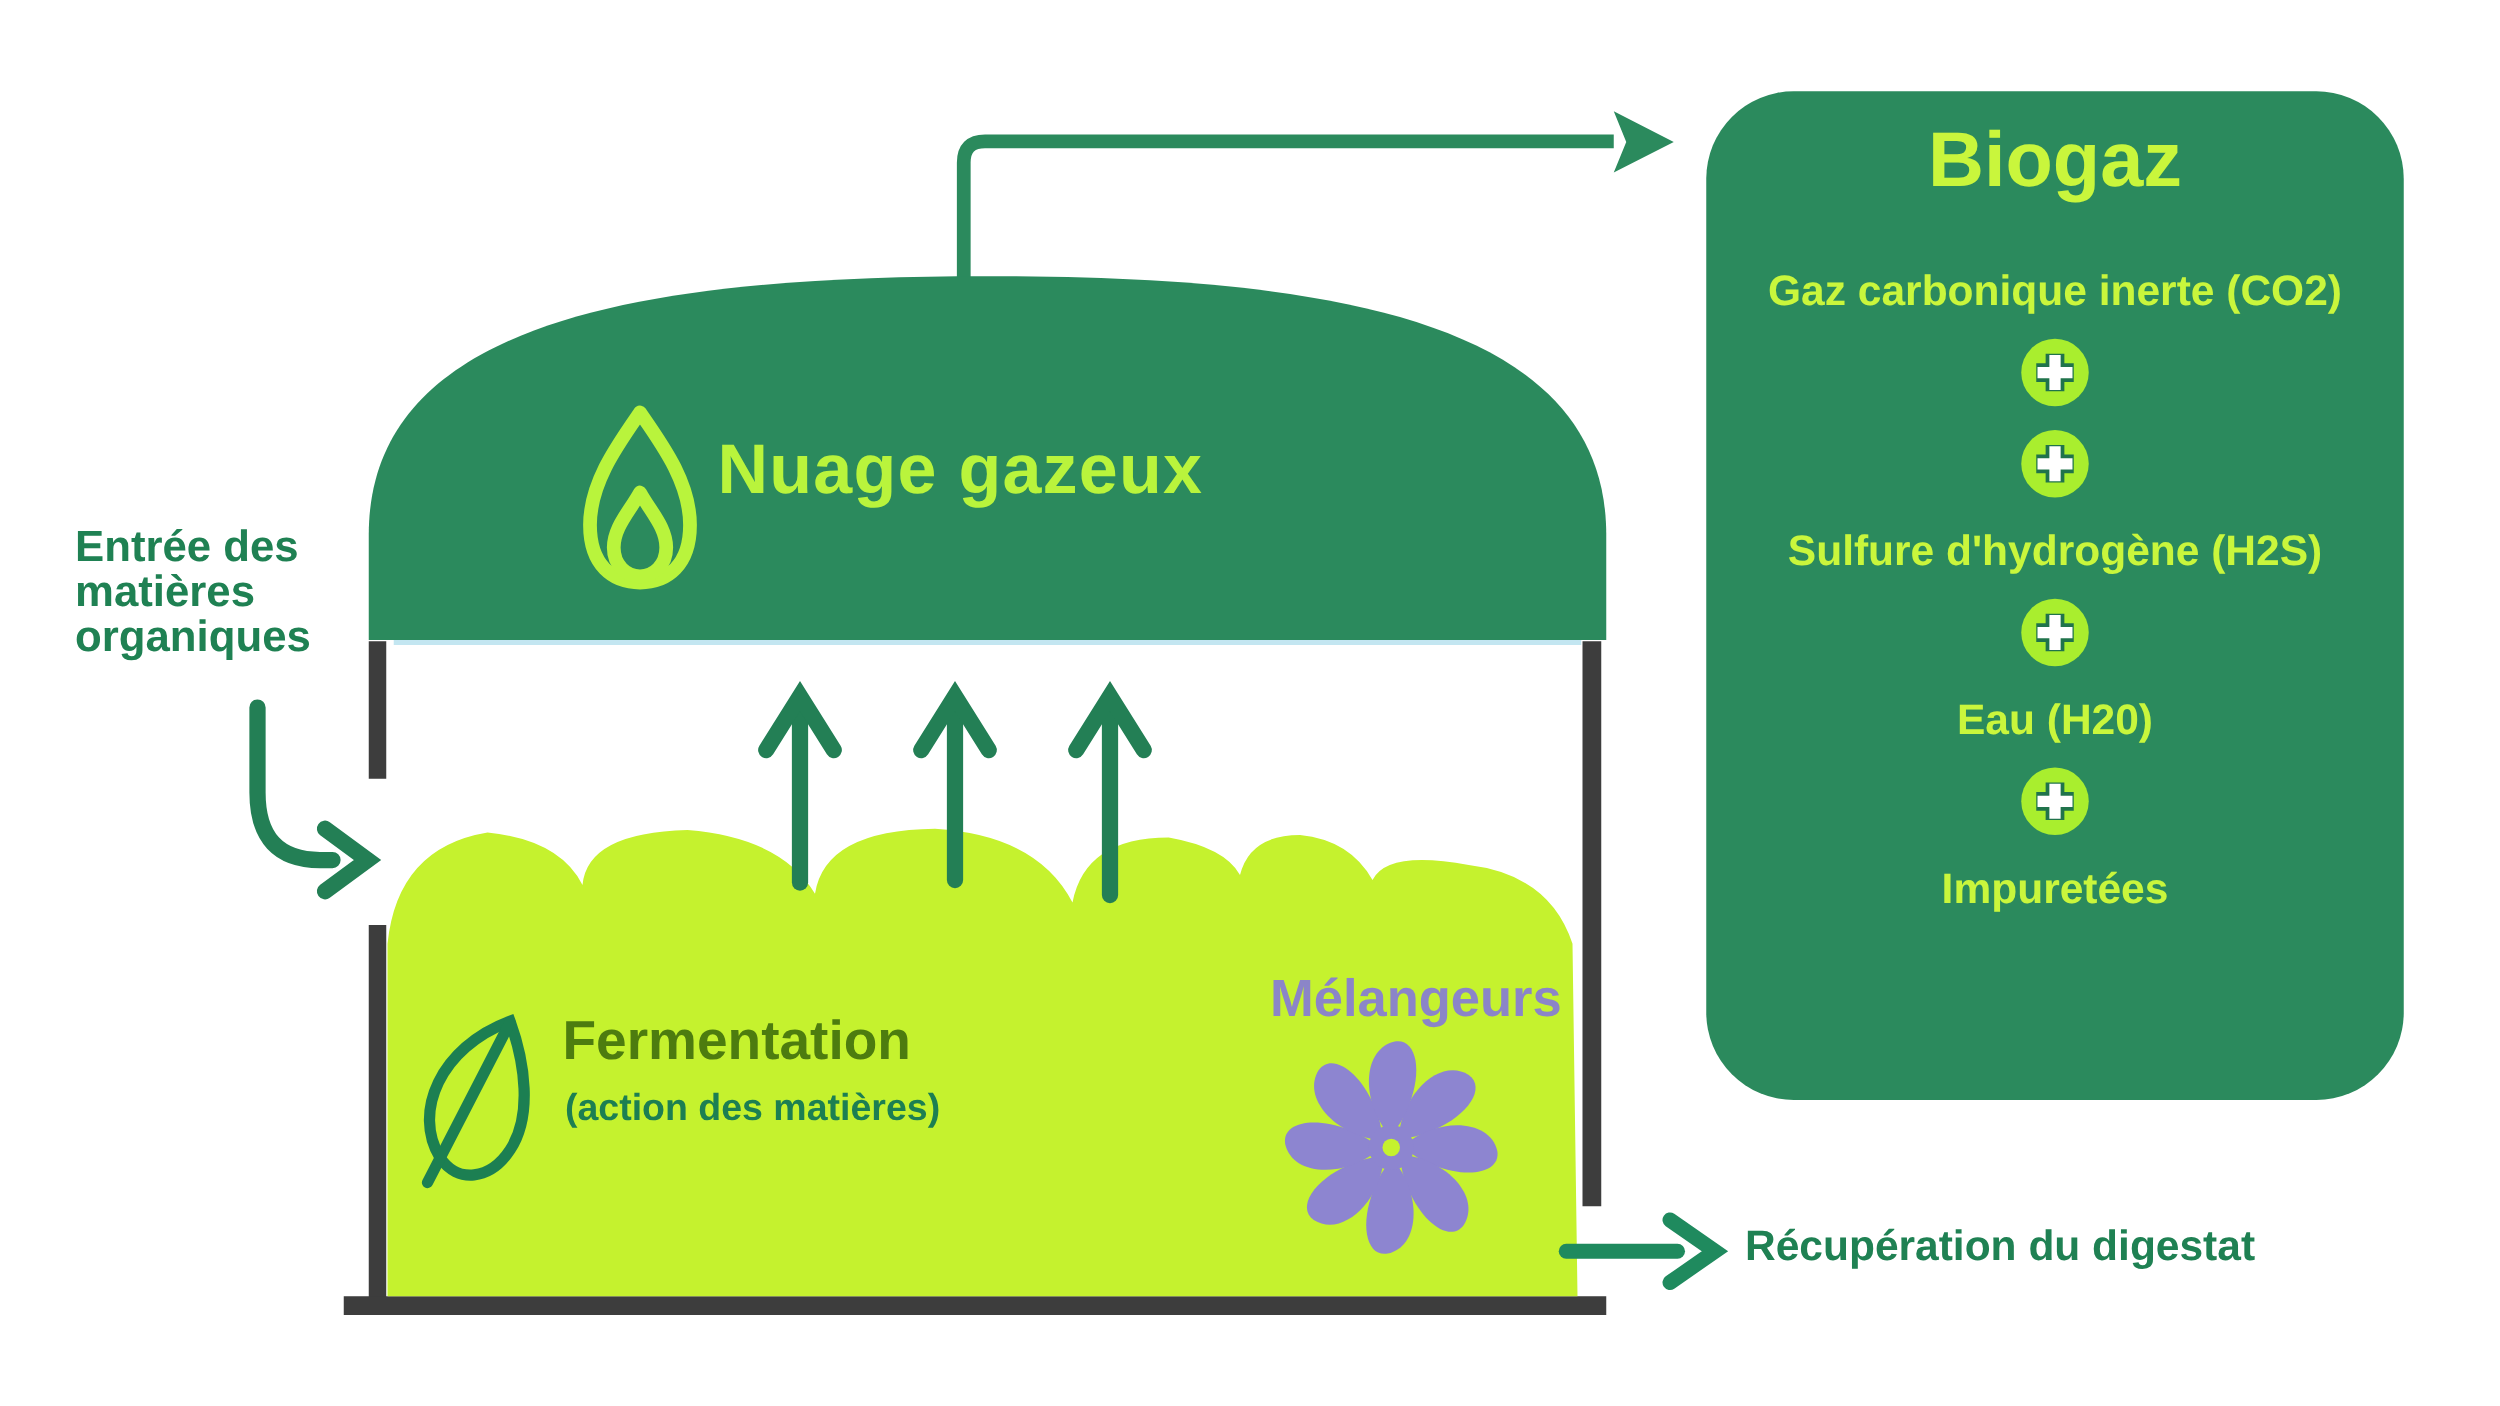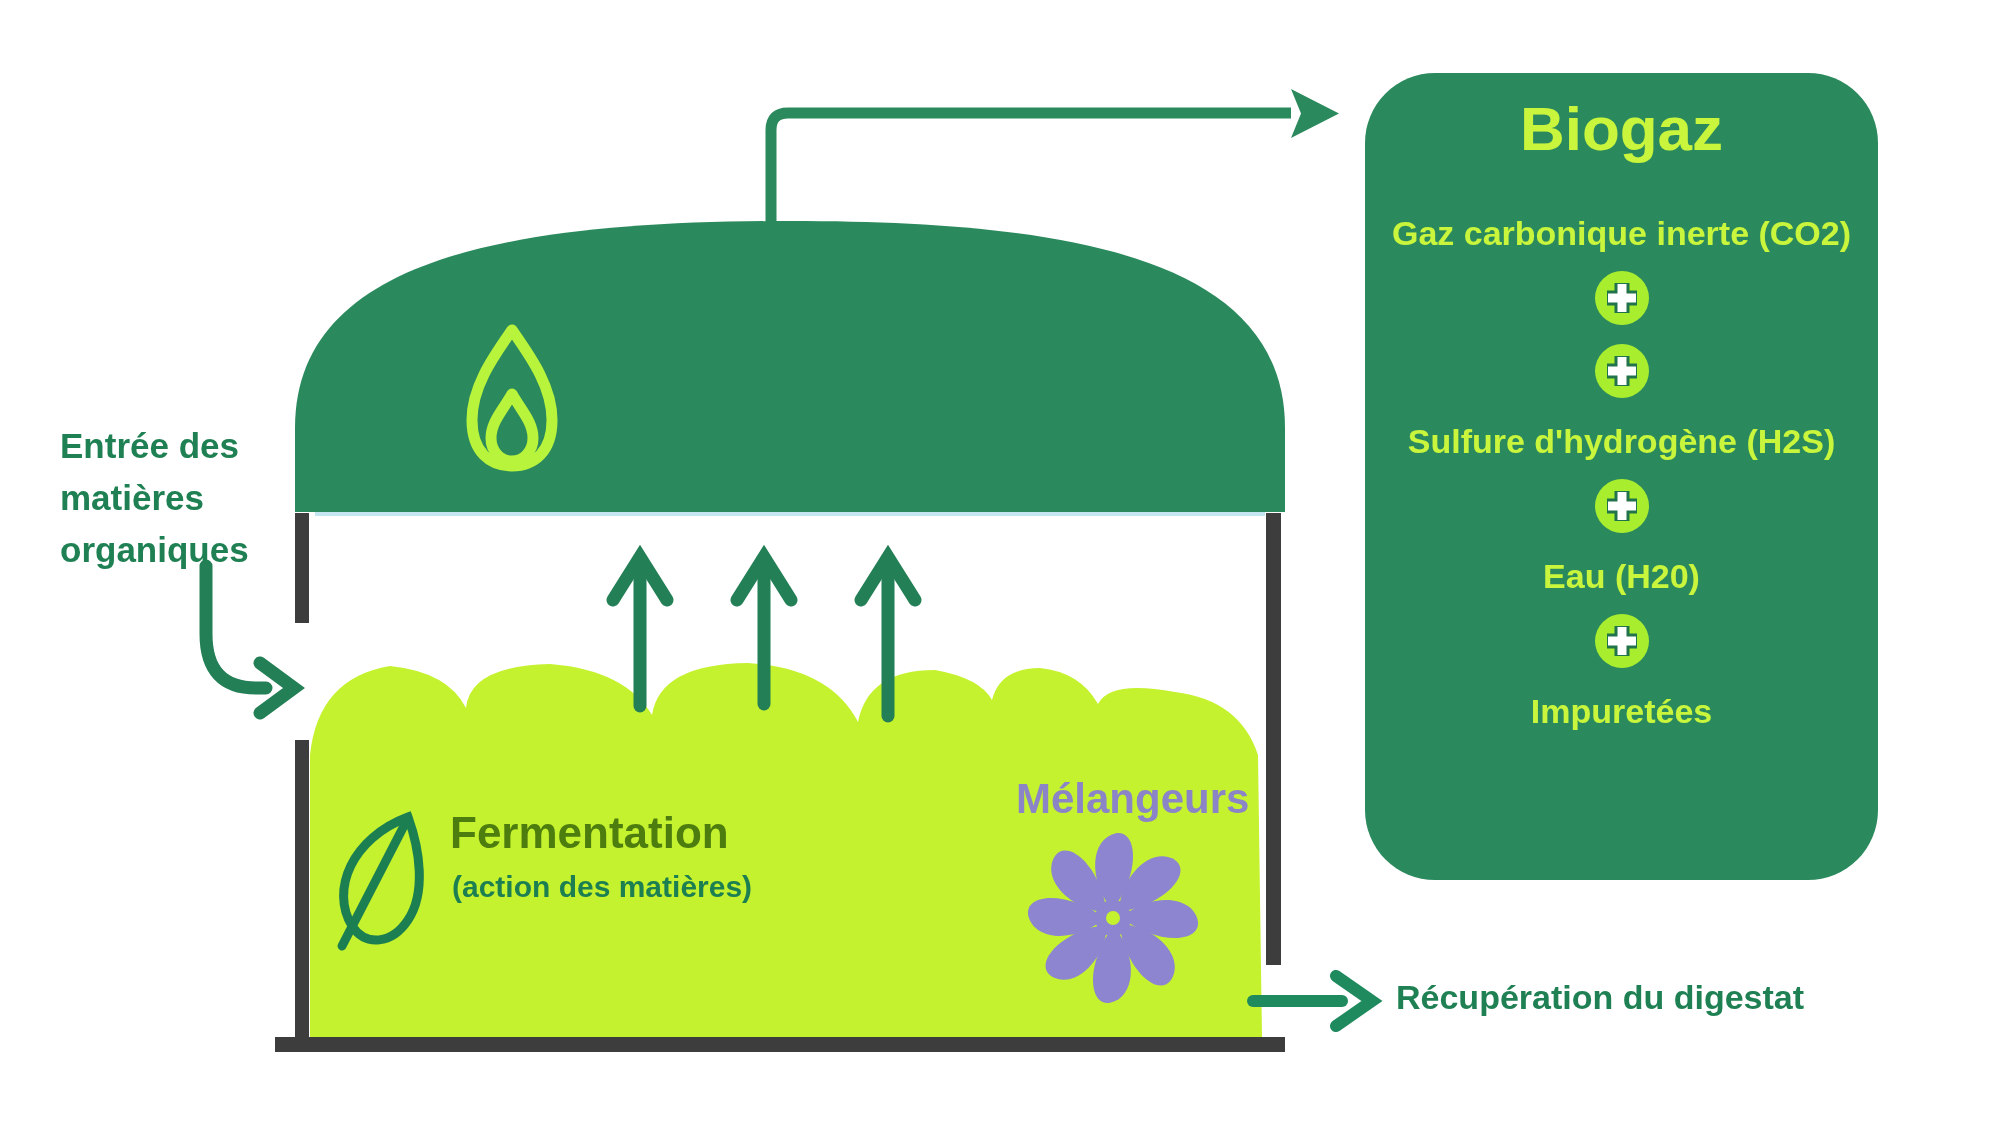--- a/index.html
+++ b/index.html
@@ -3,30 +3,30 @@
 <meta charset="utf-8">
 <style>
   html,body{margin:0;padding:0;background:#ffffff;}
   #stage{
     position:relative;width:2000px;height:1125px;overflow:hidden;background:#ffffff;
     font-family:"Liberation Sans", sans-serif;
   }
   #shapes{position:absolute;left:0;top:0;width:2000px;height:1125px;}
   .lbl{position:absolute;font-weight:bold;white-space:nowrap;}
   .lbl-entry{
-    left:60px;top:420px;font-size:35px;line-height:52px;color:#1f8153;
+    left:60px;top:420px;font-size:35px;line-height:36px;color:#1f8153;
     white-space:pre-line;
   }
   .lbl-nuage{left:574px;top:342px;font-size:56px;color:#b9f43c;letter-spacing:1px;}
   .lbl-ferm{left:450px;top:808px;font-size:44px;color:#4d7c0f;}
   .lbl-ferm-sub{left:452px;top:870px;font-size:30px;color:#1c7f52;}
   .lbl-melange{left:1016px;top:775px;font-size:42px;color:#8b85c8;}
   .lbl-digestat{left:1396px;top:978px;font-size:34px;color:#1f8153;}
   .biogaz-panel{
-    position:absolute;left:1365px;top:73px;width:513px;height:807px;
+    position:absolute;left:1365px;top:73px;width:558px;height:807px;
     background:#2b8a5d;border-radius:70px;
     display:flex;flex-direction:column;align-items:center;
   }
   .biogaz-title{font-weight:bold;font-size:62px;color:#c9f63c;margin-top:20px;}
   .biogaz-item{font-weight:bold;font-size:34px;color:#c9f63c;margin-top:23px;white-space:nowrap;}
   .biogaz-item.first{margin-top:50px;}
   .plus-wrap{margin-top:17px;width:56px;height:56px;}
 </style>
 </head>
 <body>
@@ -103,20 +103,21 @@
         <path transform="translate(1113,918) rotate(315)" d="M6,-10 C10,-45 40,-72 62,-58 C76,-48 62,-26 34,-14 C20,-8 10,-6 6,-10 Z"></path>
         <circle cx="1113" cy="918" r="18"></circle>
       </g>
       <circle cx="1113" cy="918" r="7" fill="#c5f22e"></circle>
     </g>
   </svg>
 
   <div class="lbl lbl-entry">Entrée des
 matières
 organiques</div>
+  <div class="lbl lbl-nuage">Nuage gazeux</div>
   <div class="lbl lbl-ferm">Fermentation</div>
   <div class="lbl lbl-ferm-sub">(action des matières)</div>
   <div class="lbl lbl-melange">Mélangeurs</div>
   <div class="lbl lbl-digestat">Récupération du digestat</div>
 
   <div class="biogaz-panel">
     <div class="biogaz-title">Biogaz</div>
 
     <div class="biogaz-item first">Gaz carbonique inerte (CO2)</div>
 

